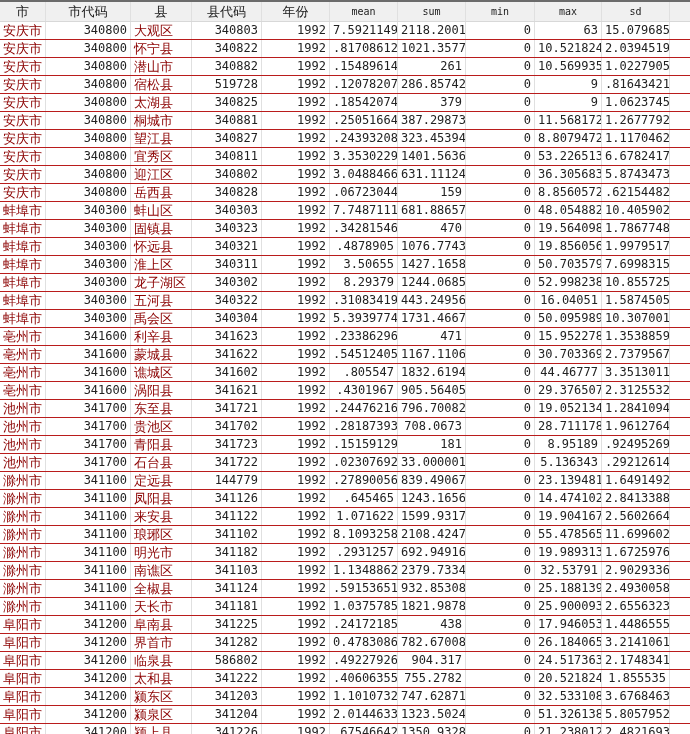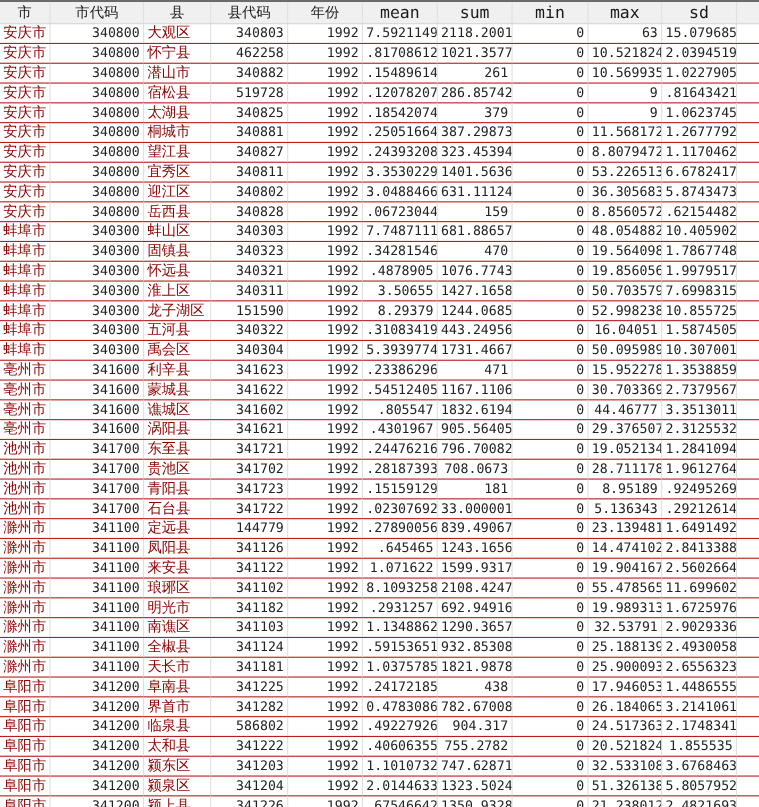--- a/index.html
+++ b/index.html
@@ -1,20 +1,20 @@
 <!DOCTYPE html>
 <html><head>
 <meta charset="utf-8">
 <style>
   html, body { margin:0; padding:0; background:#ffffff; }
   body { width:690px; height:734px; overflow:hidden; position:relative; }
   .grid { position:absolute; left:0; top:0; border-top:2px solid #6b6b6b; }
   .hdr { display:flex; height:19px; background:#f0f0f0; border-bottom:1px solid #d8d8d8; }
   .hdr .c { font-family:"DejaVu Sans", sans-serif; font-size:13px; color:#1a1a1a; text-align:center; line-height:19px; }
-  .hdr .c.mono { font-family:"DejaVu Sans Mono", monospace; font-size:15px; }
+  .hdr .c.mono { font-family:"DejaVu Sans Mono", monospace; font-size:10px; }
   .row { display:flex; height:17px; border-bottom:1px solid #b91c1c; }
   .c { box-sizing:border-box; border-right:1px solid #e0e0e0; overflow:hidden; white-space:nowrap; height:100%; }
   .row .c { font-size:12px; line-height:17px; padding:0 3px; }
   .str { color:#8b0000; font-family:"DejaVu Sans", sans-serif; font-size:13px !important; text-align:left; }
   .num { color:#222; font-family:"DejaVu Sans Mono", monospace; text-align:right; }
   .w1{width:46px}.w2{width:85px}.w3{width:61px}.w4{width:70px}.w5{width:68px}
   .w6{width:68px}.w7{width:68px}.w8{width:69px}.w9{width:67px}.w10{width:68px}.w11{width:20px;border-right:none}
 </style>
 </head>
 <body>
@@ -44,21 +44,21 @@
         <div class="c num w7">2118.2001</div>
         <div class="c num w8">0</div>
         <div class="c num w9">63</div>
         <div class="c num w10">15.079685</div>
         <div class="c w11"></div>
       </div>
       <div class="row">
         <div class="c str w1">安庆市</div>
         <div class="c num w2">340800</div>
         <div class="c str w3">怀宁县</div>
-        <div class="c num w4">462258</div>
+        <div class="c num w4">340822</div>
         <div class="c num w5">1992</div>
         <div class="c num w6">.81708612</div>
         <div class="c num w7">1021.3577</div>
         <div class="c num w8">0</div>
         <div class="c num w9">10.521824</div>
         <div class="c num w10">2.0394519</div>
         <div class="c w11"></div>
       </div>
       <div class="row">
         <div class="c str w1">安庆市</div>
@@ -213,21 +213,21 @@
         <div class="c num w7">1427.1658</div>
         <div class="c num w8">0</div>
         <div class="c num w9">50.703579</div>
         <div class="c num w10">7.6998315</div>
         <div class="c w11"></div>
       </div>
       <div class="row">
         <div class="c str w1">蚌埠市</div>
         <div class="c num w2">340300</div>
         <div class="c str w3">龙子湖区</div>
-        <div class="c num w4">151590</div>
+        <div class="c num w4">340302</div>
         <div class="c num w5">1992</div>
         <div class="c num w6">8.29379</div>
         <div class="c num w7">1244.0685</div>
         <div class="c num w8">0</div>
         <div class="c num w9">52.998238</div>
         <div class="c num w10">10.855725</div>
         <div class="c w11"></div>
       </div>
       <div class="row">
         <div class="c str w1">蚌埠市</div>
@@ -424,21 +424,21 @@
         <div class="c num w10">1.6725976</div>
         <div class="c w11"></div>
       </div>
       <div class="row">
         <div class="c str w1">滁州市</div>
         <div class="c num w2">341100</div>
         <div class="c str w3">南谯区</div>
         <div class="c num w4">341103</div>
         <div class="c num w5">1992</div>
         <div class="c num w6">1.1348862</div>
-        <div class="c num w7">1290.3657</div>
+        <div class="c num w7">2379.7334</div>
         <div class="c num w8">0</div>
         <div class="c num w9">32.53791</div>
         <div class="c num w10">2.9029336</div>
         <div class="c w11"></div>
       </div>
       <div class="row">
         <div class="c str w1">滁州市</div>
         <div class="c num w2">341100</div>
         <div class="c str w3">全椒县</div>
         <div class="c num w4">341124</div>

